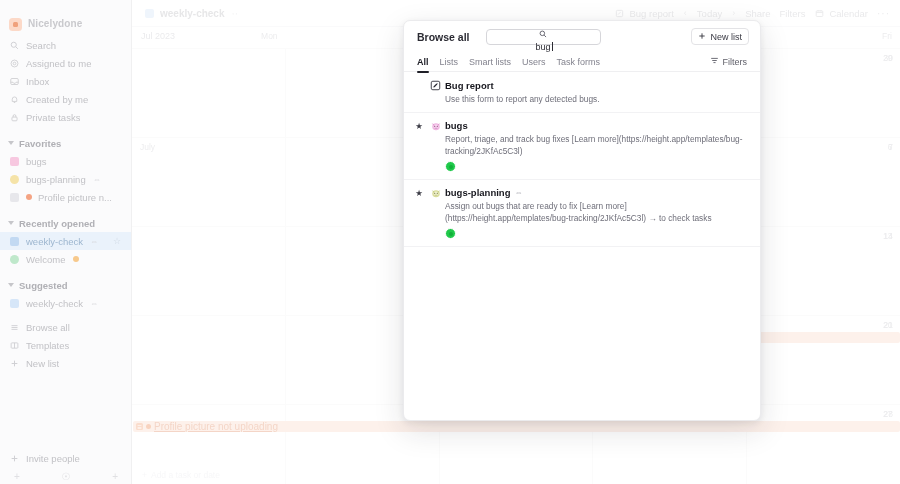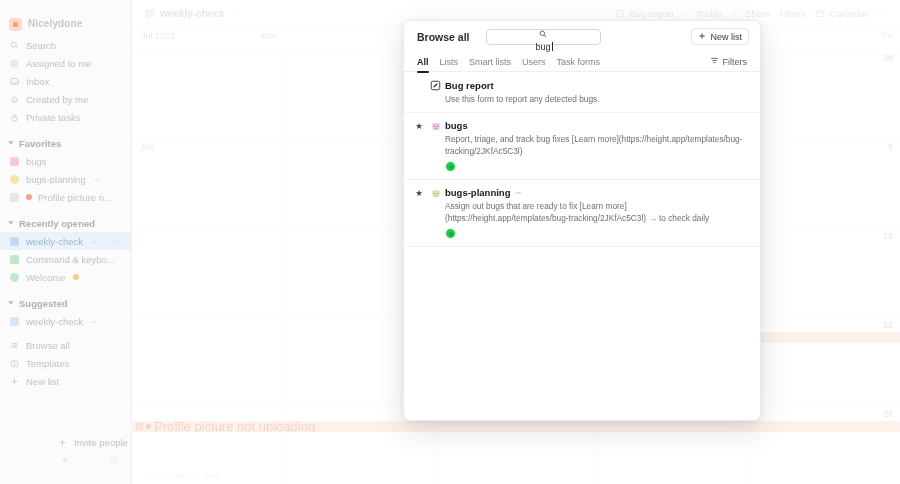--- a/index.html
+++ b/index.html
@@ -56,21 +56,21 @@
   .ic {
     width: 11px; height: 11px; flex: 0 0 11px;
     display: inline-flex; align-items: center; justify-content: center;
     color: #cfcfd3;
   }
   .ic svg { display:block; }
   .sq { width: 9px; height: 9px; border-radius: 2px; display: block; }
   .filtic { font-size: 8px; color: #d2d2d6; margin-left: 1px; }
   .star-sb { margin-left: auto; color: #cfd8e3; font-size: 9px; }
 
-  .sidebar-bottom { position: absolute; left: 0; bottom: 0; width: 132px; padding-bottom: 16px; margin-left: 48px; }
+  .sidebar-bottom { position: absolute; left: 0; bottom: 0; width: 132px; padding-bottom: 0; }
   .sb-tools { display:flex; align-items:center; justify-content: space-between; padding: 4px 14px 2px 14px; }
   .sb-tools span { color: #e0e0e3; font-size: 10px; }
 
   
   .main { position: relative; flex: 1 1 auto; height: 484px; background: #fff; }
   .topbar {
     height: 27px; display: flex; align-items: center;
     padding: 0 10px 0 12px; gap: 5px;
     border-bottom: 1px solid #f4f4f5;
   }
@@ -110,21 +110,21 @@
     position: absolute; height: 11px; border-radius: 2px;
     background: #fbe0d2; display:flex; align-items:center; gap:3px;
     padding: 0 3px; overflow: hidden; white-space: nowrap;
   }
   .evt .etag {
     width: 7px; height: 7px; border-radius: 1.5px; background: #f3b391;
     display:inline-flex;align-items:center;justify-content:center;
     font-size:5px;color:#fff;flex:0 0 7px;
   }
   .evt .edot { width:5px;height:5px;border-radius:50%;background:#f09e72;flex:0 0 5px;}
-  .evt .etxt { font-size: 13px; color: #e6a383; }
+  .evt .etxt { font-size: 10px; color: #e6a383; text-decoration: underline; }
   .add-task {
     position: absolute; left: 10px; bottom: 4px;
     display:flex; align-items:center; gap:4px;
     font-size: 8.5px; color: #ededf0;
   }
 
   
   .scrim { position: absolute; inset: 0; background: rgba(255,255,255,0.55); }
   .modal {
     position: absolute; left: 271px; top: 20px;
@@ -306,26 +306,20 @@
       <span class="caret"></span>
       <span>Recently opened</span>
     </div>
     <div class="srow sel">
       <span class="ic">
           <span class="sq" style="background:#c2d9f2"></span>
         </span>
       <span class="lbl">weekly-check</span>
       <span class="filtic">⇔</span>
       <span class="star-sb">☆</span>
-    </div>
-    <div class="srow">
-      <span class="ic">
-          <span class="sq" style="background:#bfe8cb"></span>
-        </span>
-      <span class="lbl">Command &amp; keybo...</span>
     </div>
     <div class="srow">
       <span class="ic">
           <span class="sq" style="background:#bfe8cb;border-radius:50%"></span>
         </span>
       <span class="lbl">Welcome</span>
       <span class="edot" style="width:6px;height:6px;border-radius:50%;background:#f7c98c;flex:0 0 6px;margin-left:2px"></span>
     </div>
 
     <div class="sgap"></div>
@@ -581,21 +575,21 @@
               <circle cx="6.3" cy="8.4" r=".8" fill="#7a7d45"></circle>
               <circle cx="9.7" cy="8.4" r=".8" fill="#7a7d45"></circle>
               <path d="M6.6 11h2.8" stroke="#b5ba72" stroke-width="1" stroke-linecap="round"></path>
             </svg>
           </div>
           <div class="res-body">
             <div class="res-title">
               <span>bugs-planning</span>
               <span class="tfilt">⇔</span>
             </div>
-            <div class="res-desc">Assign out bugs that are ready to fix [Learn more](https://height.app/templates/bug-tracking/2JKfAc5C3l) → to check daily</div>
+            <div class="res-desc">Assign out bugs that are ready to fix [Learn more](https://height.app/templates/bug-tracking/2JKfAc5C3l) → to check tasks</div>
             <div class="res-avatars">
               <span class="avatar"></span>
             </div>
           </div>
         </div>
 
       </div>
     </div>
 
   </div>

